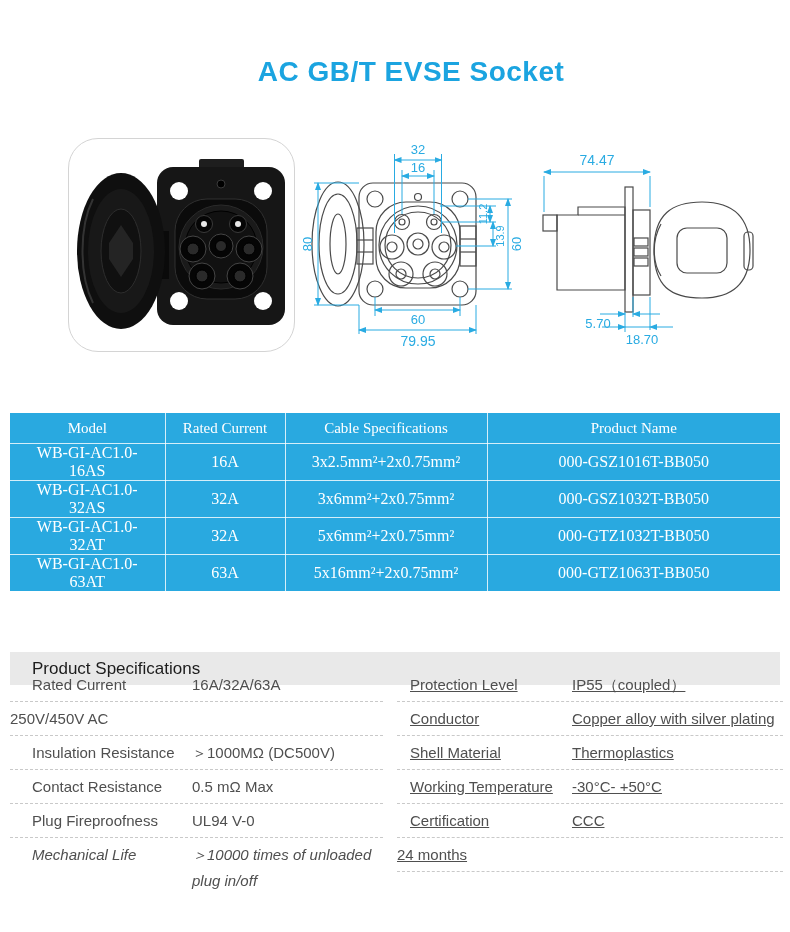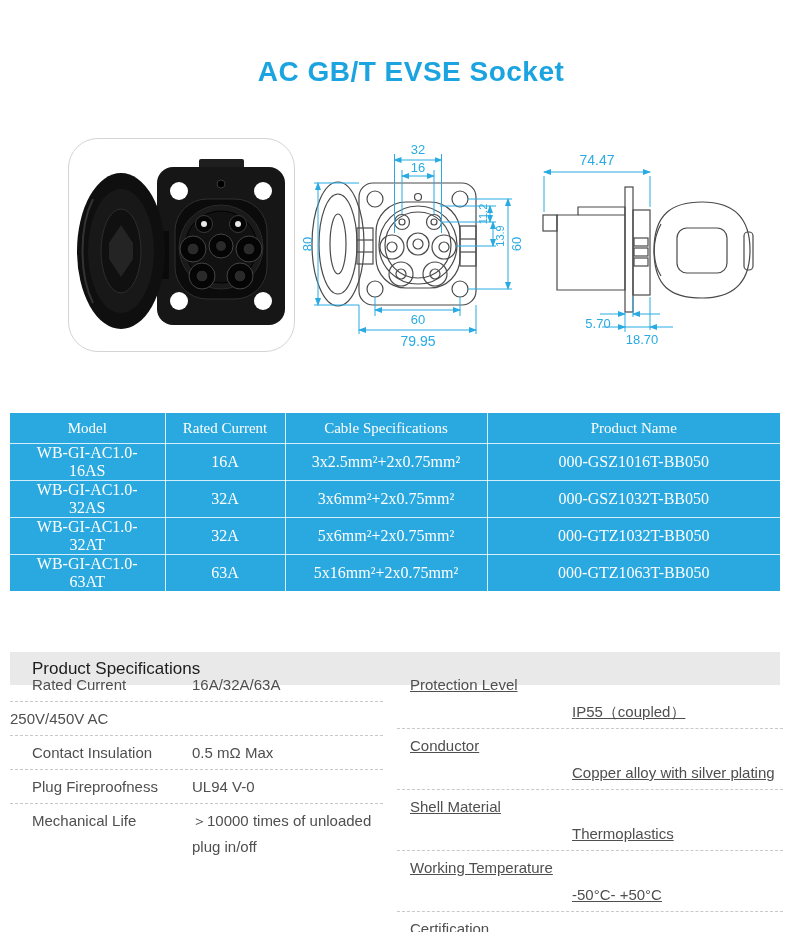--- a/index.html
+++ b/index.html
@@ -27,27 +27,27 @@
                   padding:0 18px;}
   
   .spec-header{position:absolute;left:10px;top:635px;width:770px;height:33px;
                background:#e9e9e9;display:flex;align-items:center;margin-top:17px;}
   .spec-header span{margin-left:22px;font-size:17px;color:#1c1c1c;}
   .spec-col{position:absolute;top:668px;font-size:15px;color:#4f4f4f;}
   .spec-col-left{left:10px;width:373px;}
   .spec-col-right{left:397px;width:386px;text-decoration:underline;}
   .spec-row{display:flex;align-items:flex-start;box-sizing:border-box;min-height:34px;
             padding:4px 0 3px;border-bottom:1px dashed #c9c9c9;}
-  .spec-col-left .spec-row:last-child{border-bottom:none;}
+  .spec-col-left .spec-row:last-child{border-bottom:none;font-style:italic;}
   .spec-label{line-height:26px;flex:none;}
   .spec-col-left .spec-label{width:160px;padding-left:22px;}
   .spec-col-right .spec-label{width:162px;padding-left:13px;}
   .spec-value{line-height:26px;}
   .spec-col-left .spec-value{max-width:185px;}
-  .spec-col-right .spec-value{white-space:nowrap;margin-top:27px;}
+  .spec-col-right .spec-value{white-space:nowrap;}
 </style>
 </head>
 <body>
 
 <div class="page">
 
   <div class="page-title">AC GB/T EVSE Socket</div>
 
   <div class="photo-box">
     <svg width="225" height="212" viewBox="0 0 225 212">
@@ -251,21 +251,25 @@
   </div>
   <div class="spec-col spec-col-left">
       <div class="spec-row">
         <div class="spec-label">Rated Current</div>
         <div class="spec-value">16A/32A/63A</div>
       </div>
       <div class="spec-row">
         <div class="spec-value">250V/450V AC</div>
       </div>
       <div class="spec-row">
-        <div class="spec-label">Contact Insulation</div>
+        <div class="spec-label">Insulation Resistance</div>
+        <div class="spec-value">＞1000MΩ (DC500V)</div>
+      </div>
+      <div class="spec-row">
+        <div class="spec-label">Contact Resistance</div>
         <div class="spec-value">0.5 mΩ Max</div>
       </div>
       <div class="spec-row">
         <div class="spec-label">Plug Fireproofness</div>
         <div class="spec-value">UL94 V-0</div>
       </div>
       <div class="spec-row">
         <div class="spec-label">Mechanical Life</div>
         <div class="spec-value">＞10000 times of unloaded plug in/off</div>
       </div>
@@ -278,21 +282,21 @@
       <div class="spec-row">
         <div class="spec-label">Conductor</div>
         <div class="spec-value">Copper alloy with silver plating</div>
       </div>
       <div class="spec-row">
         <div class="spec-label">Shell Material</div>
         <div class="spec-value">Thermoplastics</div>
       </div>
       <div class="spec-row">
         <div class="spec-label">Working Temperature</div>
-        <div class="spec-value">-50°C- +50°C</div>
+        <div class="spec-value">-30°C- +50°C</div>
       </div>
       <div class="spec-row">
         <div class="spec-label">Certification</div>
         <div class="spec-value">CCC</div>
       </div>
       <div class="spec-row">
         <div class="spec-value">24 months</div>
       </div>
     </div>
 

